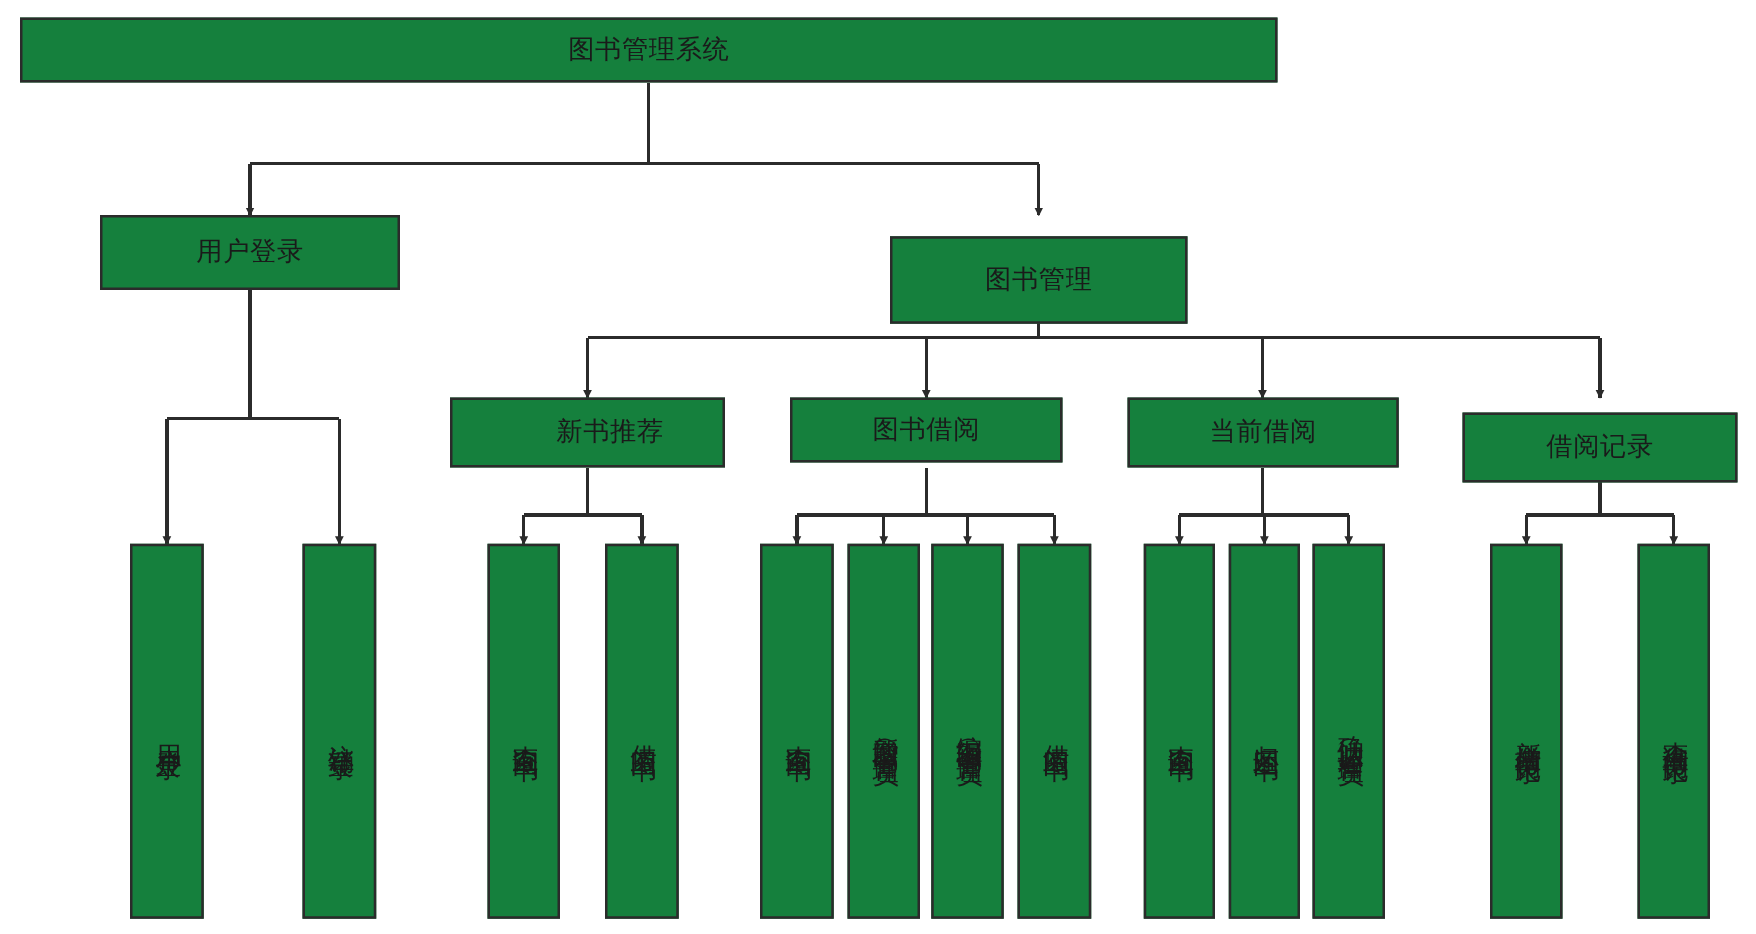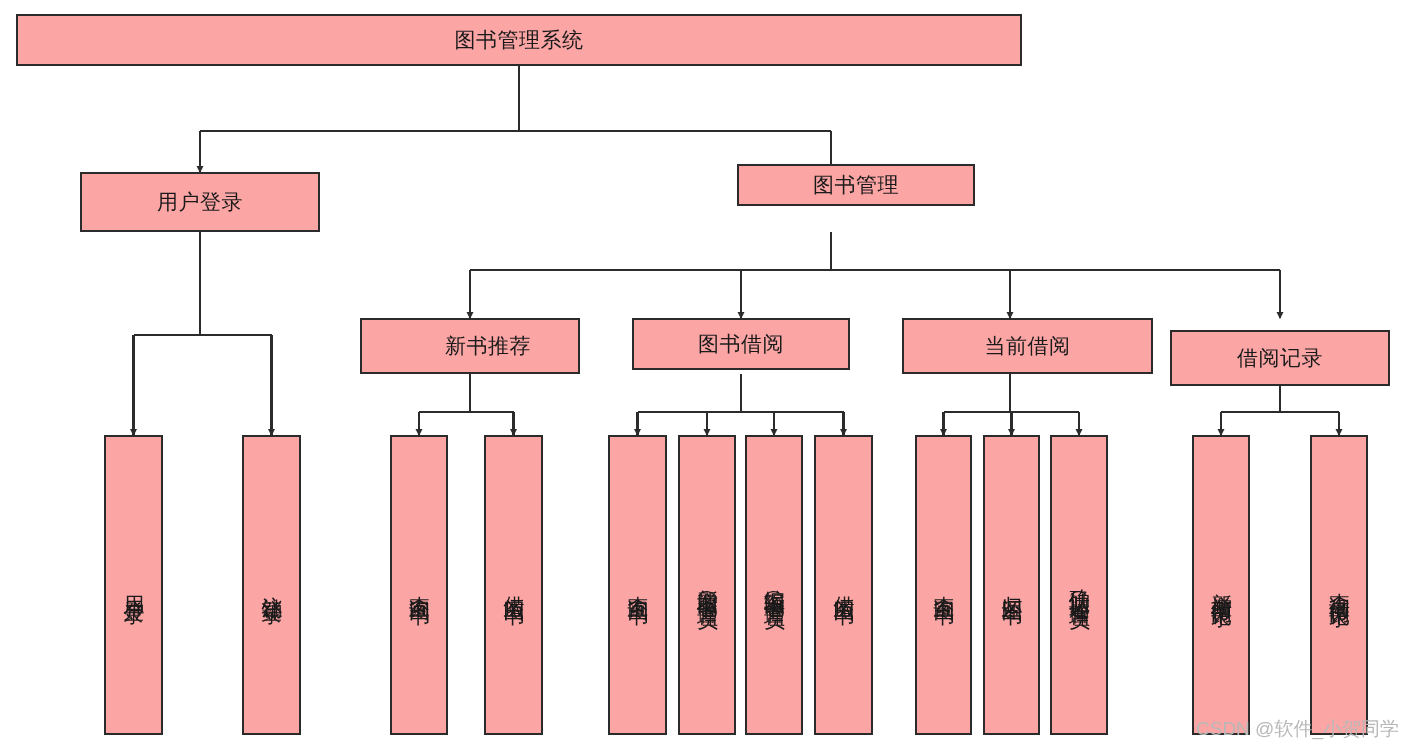--- a/index.html
+++ b/index.html
@@ -22,21 +22,21 @@
     position: absolute;
     left: 0;
     top: 0;
     width: 1405px;
     height: 747px;
     pointer-events: none;
   }
   .node {
     position: absolute;
     box-sizing: border-box;
-    background: #fca5a5;
+    background: #15803d;
     border: 2px solid #2b2b2b;
     display: flex;
     align-items: center;
     justify-content: center;
     color: #1a1a1a;
     z-index: 2;
   }
   .node.horizontal {
     font-size: 21px;
     letter-spacing: 0.5px;
@@ -110,30 +110,30 @@
       <line x1="1221" y1="412" x2="1221" y2="435" stroke="#2b2b2b" stroke-width="2.6" shape-rendering="crispEdges" marker-end="url(#arrow)"></line>
       <line x1="1339" y1="412" x2="1339" y2="435" stroke="#2b2b2b" stroke-width="2.6" shape-rendering="crispEdges" marker-end="url(#arrow)"></line>
     </svg>
   <div id="node-layer">
       <div class="node horizontal" style="left: 16px; top: 14px; width: 1006px; height: 52px; border-color: rgb(43, 43, 43); color: rgb(26, 26, 26);">
         <span>图书管理系统</span>
       </div>
       <div class="node horizontal" style="left: 80px; top: 172px; width: 240px; height: 60px; border-color: rgb(43, 43, 43); color: rgb(26, 26, 26);">
         <span>用户登录</span>
       </div>
-      <div class="node horizontal" style="left: 712px; top: 164px; width: 238px; height: 42px; border-color: rgb(43, 43, 43); color: rgb(26, 26, 26); margin-left: 25px;">
+      <div class="node horizontal" style="left: 712px; top: 189px; width: 238px; height: 70px; border-color: rgb(43, 43, 43); color: rgb(26, 26, 26);">
         <span>图书管理</span>
       </div>
       <div class="node horizontal" style="left: 360px; top: 318px; width: 220px; height: 56px; border-color: rgb(43, 43, 43); color: rgb(26, 26, 26); padding-left: 36px;">
         <span>新书推荐</span>
       </div>
       <div class="node horizontal" style="left: 632px; top: 318px; width: 218px; height: 52px; border-color: rgb(43, 43, 43); color: rgb(26, 26, 26);">
         <span>图书借阅</span>
       </div>
-      <div class="node horizontal" style="left: 902px; top: 318px; width: 251px; height: 56px; border-color: rgb(43, 43, 43); color: rgb(26, 26, 26);">
+      <div class="node horizontal" style="left: 902px; top: 318px; width: 217px; height: 56px; border-color: rgb(43, 43, 43); color: rgb(26, 26, 26);">
         <span>当前借阅</span>
       </div>
       <div class="node horizontal" style="left: 1170px; top: 318px; width: 220px; height: 56px; border-color: rgb(43, 43, 43); color: rgb(26, 26, 26); margin-top: 12px;">
         <span>借阅记录</span>
       </div>
       <div class="node vertical" style="left: 104px; top: 435px; width: 59px; height: 300px; border-color: rgb(43, 43, 43); color: rgb(26, 26, 26);">
         <span class="vtext">用户登录</span>
       </div>
       <div class="node vertical" style="left: 242px; top: 435px; width: 59px; height: 300px; border-color: rgb(43, 43, 43); color: rgb(26, 26, 26);">
         <span class="vtext">注销登录</span>
@@ -165,14 +165,13 @@
       <div class="node vertical" style="left: 1050px; top: 435px; width: 58px; height: 300px; border-color: rgb(43, 43, 43); color: rgb(26, 26, 26);">
         <span class="vtext">确认归还（管理员）</span>
       </div>
       <div class="node vertical" style="left: 1192px; top: 435px; width: 58px; height: 300px; border-color: rgb(43, 43, 43); color: rgb(26, 26, 26);">
         <span class="vtext">新增借阅记录</span>
       </div>
       <div class="node vertical" style="left: 1310px; top: 435px; width: 58px; height: 300px; border-color: rgb(43, 43, 43); color: rgb(26, 26, 26);">
         <span class="vtext">查询借阅记录</span>
       </div>
     </div>
-  <div id="watermark" style="left: 1196px; top: 716px; color: rgb(184, 184, 184);">CSDN @软件_小贺同学</div>
 </div>
 
 </body></html>

